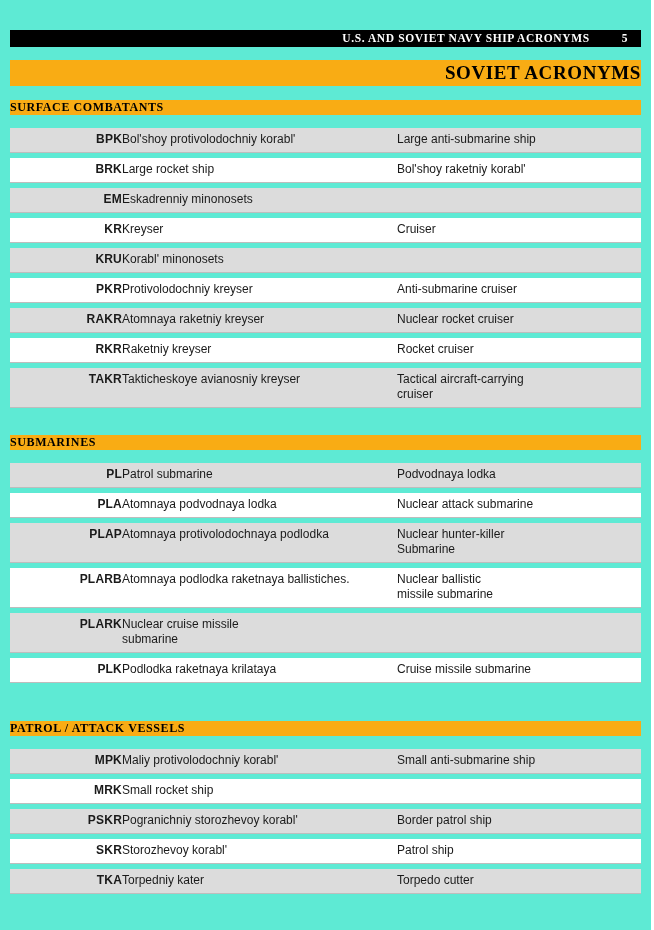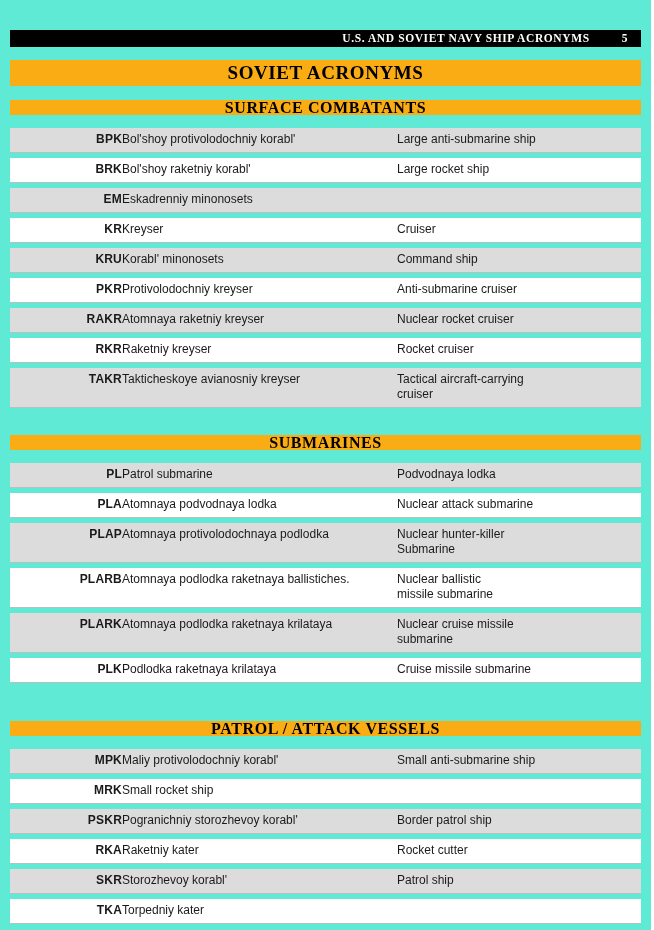--- a/index.html
+++ b/index.html
@@ -36,31 +36,30 @@
     line-height: 17px;
   }
   .runhead .rh-title { margin-right: 32px; }
   .runhead .rh-page  { margin-right: 13px; }
   
   .title-banner {
     margin-top: 13px;
     height: 26px;
     background: var(--accent, #F9AC14);
     color: #000000;
-    text-align: center;
+    text-align: right;
     font-size: 19px;
     line-height: 26px;
   }
   
   .section-bar {
     height: 15px;
     background: var(--accent, #F9AC14);
     color: #000000;
-    text-align: center;
-    font-size: 16px;
+    font-size: 12px;
     line-height: 15px;
   }
   [data-name="section-surface-combatants"] { margin-top: 14px; }
   [data-name="section-submarines"]         { margin-top: 27px; }
   [data-name="section-patrol-attack-vessels"] { margin-top: 38px; }
   .table { margin-top: 13px; }
   .row {
     display: grid;
     grid-template-columns: 112px 275px 1fr;
     box-sizing: border-box;
@@ -101,36 +100,35 @@
         <section data-name="section-surface-combatants">
           <div class="section-bar stencil" data-name="section-heading">SURFACE COMBATANTS</div>
           <div class="table" data-name="acronym-table">
             <div class="row" data-name="table-row">
               <div class="cell cell-acronym" data-name="acronym-cell">BPK</div>
               <div class="cell cell-russian" data-name="russian-cell">Bol'shoy protivolodochniy korabl'</div>
               <div class="cell cell-english" data-name="english-cell">Large anti-submarine ship</div>
             </div>
             <div class="row" data-name="table-row">
               <div class="cell cell-acronym" data-name="acronym-cell">BRK</div>
+              <div class="cell cell-english" data-name="english-cell">Large rocket ship</div>
               <div class="cell cell-russian" data-name="russian-cell">Bol'shoy raketniy korabl'</div>
-              <div class="cell cell-english" data-name="english-cell">Large rocket ship</div>
             </div>
             <div class="row" data-name="table-row">
               <div class="cell cell-acronym" data-name="acronym-cell">EM</div>
               <div class="cell cell-russian" data-name="russian-cell">Eskadrenniy minonosets</div>
             </div>
             <div class="row" data-name="table-row">
               <div class="cell cell-acronym" data-name="acronym-cell">KR</div>
               <div class="cell cell-russian" data-name="russian-cell">Kreyser</div>
               <div class="cell cell-english" data-name="english-cell">Cruiser</div>
             </div>
             <div class="row" data-name="table-row">
               <div class="cell cell-acronym" data-name="acronym-cell">KRU</div>
               <div class="cell cell-russian" data-name="russian-cell">Korabl' minonosets</div>
-              <div class="cell cell-english" data-name="english-cell">Command ship</div>
             </div>
             <div class="row" data-name="table-row">
               <div class="cell cell-acronym" data-name="acronym-cell">PKR</div>
               <div class="cell cell-russian" data-name="russian-cell">Protivolodochniy kreyser</div>
               <div class="cell cell-english" data-name="english-cell">Anti-submarine cruiser</div>
             </div>
             <div class="row" data-name="table-row">
               <div class="cell cell-acronym" data-name="acronym-cell">RAKR</div>
               <div class="cell cell-russian" data-name="russian-cell">Atomnaya raketniy kreyser</div>
               <div class="cell cell-english" data-name="english-cell">Nuclear rocket cruiser</div>
@@ -168,21 +166,20 @@
 Submarine</div>
             </div>
             <div class="row" data-name="table-row">
               <div class="cell cell-acronym" data-name="acronym-cell">PLARB</div>
               <div class="cell cell-russian" data-name="russian-cell">Atomnaya podlodka raketnaya ballistiches.</div>
               <div class="cell cell-english" data-name="english-cell">Nuclear ballistic
 missile submarine</div>
             </div>
             <div class="row" data-name="table-row">
               <div class="cell cell-acronym" data-name="acronym-cell">PLARK</div>
-              <div class="cell cell-russian" data-name="russian-cell">Atomnaya podlodka raketnaya krilataya</div>
               <div class="cell cell-english" data-name="english-cell">Nuclear cruise missile
 submarine</div>
             </div>
             <div class="row" data-name="table-row">
               <div class="cell cell-acronym" data-name="acronym-cell">PLK</div>
               <div class="cell cell-russian" data-name="russian-cell">Podlodka raketnaya krilataya</div>
               <div class="cell cell-english" data-name="english-cell">Cruise missile submarine</div>
             </div>
           </div>
         </section>
@@ -197,31 +194,27 @@
             <div class="row" data-name="table-row">
               <div class="cell cell-acronym" data-name="acronym-cell">MRK</div>
               <div class="cell cell-english" data-name="english-cell">Small rocket ship</div>
             </div>
             <div class="row" data-name="table-row">
               <div class="cell cell-acronym" data-name="acronym-cell">PSKR</div>
               <div class="cell cell-russian" data-name="russian-cell">Pogranichniy storozhevoy korabl'</div>
               <div class="cell cell-english" data-name="english-cell">Border patrol ship</div>
             </div>
             <div class="row" data-name="table-row">
-              <div class="cell cell-acronym" data-name="acronym-cell">RKA</div>
-              <div class="cell cell-russian" data-name="russian-cell">Raketniy kater</div>
-              <div class="cell cell-english" data-name="english-cell">Rocket cutter</div>
-            </div>
-            <div class="row" data-name="table-row">
               <div class="cell cell-acronym" data-name="acronym-cell">SKR</div>
               <div class="cell cell-russian" data-name="russian-cell">Storozhevoy korabl'</div>
               <div class="cell cell-english" data-name="english-cell">Patrol ship</div>
             </div>
             <div class="row" data-name="table-row">
               <div class="cell cell-acronym" data-name="acronym-cell">TKA</div>
               <div class="cell cell-russian" data-name="russian-cell">Torpedniy kater</div>
+              <div class="cell cell-english" data-name="english-cell">Torpedo cutter</div>
             </div>
           </div>
         </section>
       </div>
 
   </div>
 </div>
 
 </body></html>

